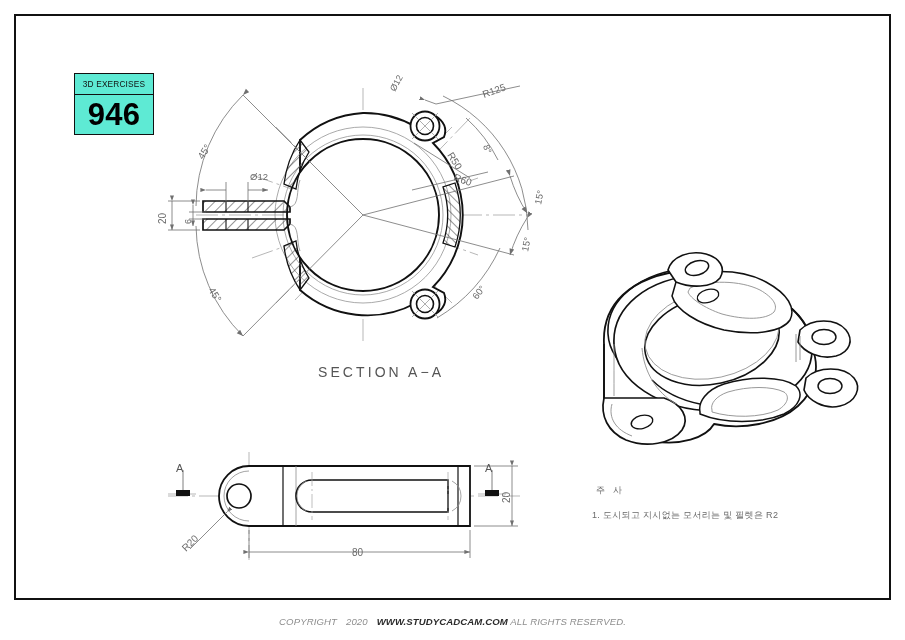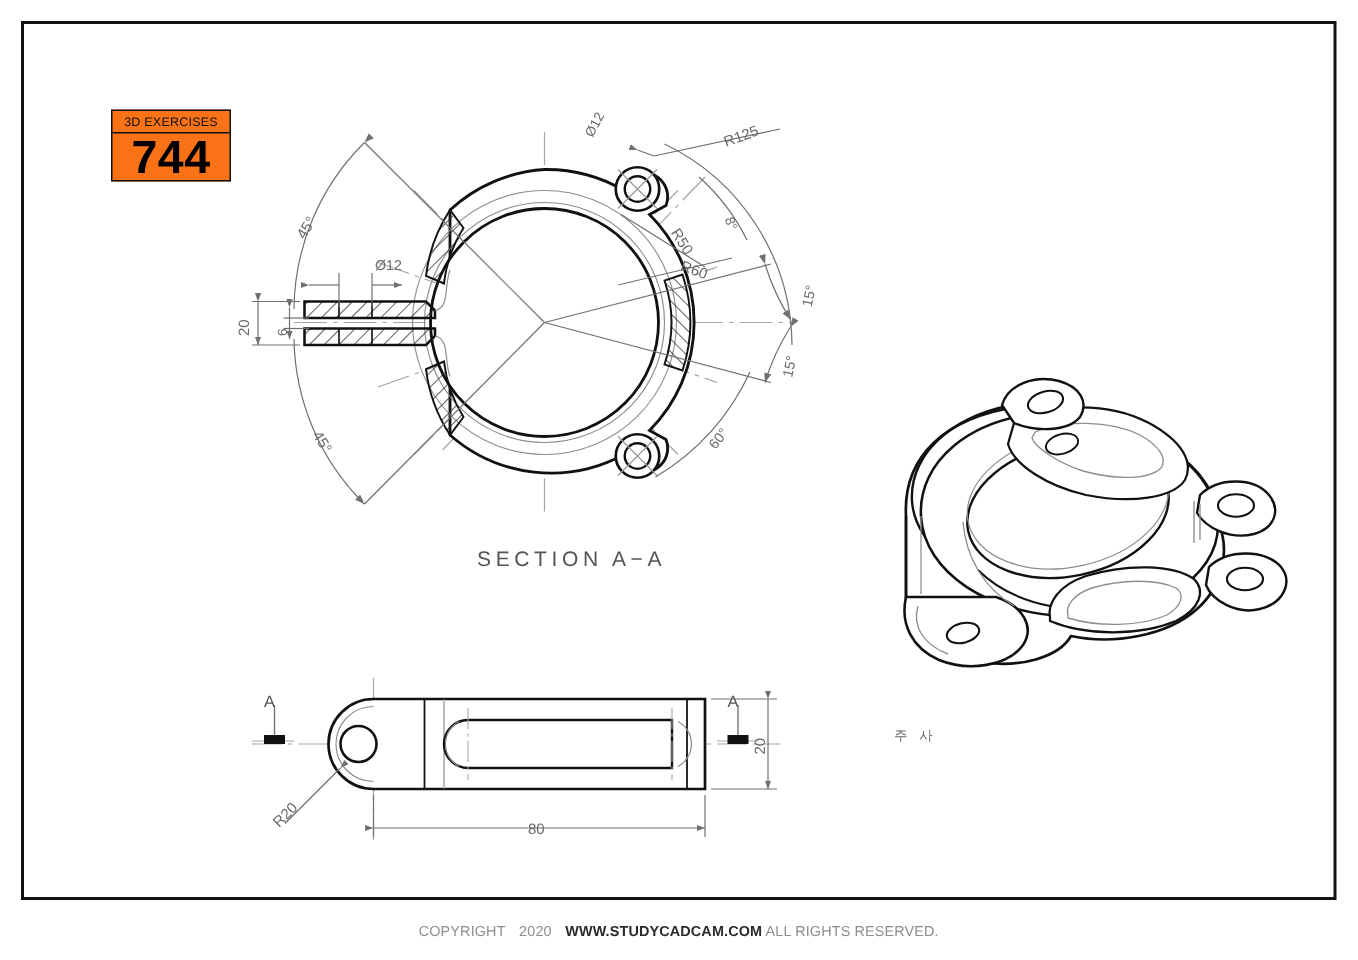--- a/index.html
+++ b/index.html
@@ -6,42 +6,42 @@
   html,body{margin:0;padding:0;background:#ffffff;}
   body{width:905px;height:640px;overflow:hidden;
        font-family:"Liberation Sans",sans-serif;color:#1a1a1a;}
   #sheet{position:relative;width:905px;height:640px;background:#fff;}
   #frame{position:absolute;left:14px;top:14px;width:877px;height:586px;
          border:2px solid #111;box-sizing:border-box;}
   svg.layer{position:absolute;left:0;top:0;width:905px;height:640px;
             pointer-events:none;}
 
   
-  #titleblock{position:absolute;left:74px;top:73px;width:80px;height:48px;
-       border:1.6px solid #111;background:#f97316;box-sizing:border-box;
+  #titleblock{position:absolute;left:74px;top:73px;width:80px;height:62px;
+       border:1.6px solid #111;background:#5eead4;box-sizing:border-box;
        display:flex;flex-direction:column;}
   #tb-top{height:20px;border-bottom:1.6px solid #111;display:flex;
        align-items:center;justify-content:center;}
   #tb-top span{font-size:8.3px;letter-spacing:.02em;color:#111;white-space:nowrap;}
   #tb-num{flex:1;display:flex;align-items:center;justify-content:center;}
   #tb-num span{font-size:31px;font-weight:bold;letter-spacing:.01em;color:#000;
        line-height:1;}
 
   
   .lbl{position:absolute;white-space:nowrap;color:#2b2b2b;}
   #section-label{left:318px;top:364px;font-size:14px;letter-spacing:.22em;
        color:#555;text-align:right;}
   #note-title{left:596px;top:484px;font-size:9px;letter-spacing:.30em;color:#6a6a6a;text-align:center;}
   #note-line{left:592px;top:509px;font-size:9px;letter-spacing:.035em;color:#6a6a6a;}
   #markA-left{left:176px;top:462px;font-size:11px;color:#555;}
   #markA-right{left:485px;top:462px;font-size:11px;color:#555;}
 
   
   #footer{position:absolute;left:0;top:616px;width:905px;text-align:center;
-       font-size:9.6px;color:#8e8e8e;letter-spacing:.01em;}
+       font-size:9.6px;color:#8e8e8e;letter-spacing:.01em;font-style:italic;}
   #footer b{color:#2b2b2b;font-weight:bold;}
   #footer .sp{display:inline-block;width:9px;}
 </style>
 </head>
 <body>
 
 <div id="sheet">
 
   <div id="frame"></div>
 
@@ -312,28 +312,29 @@
       <line x1="796" y1="334" x2="796" y2="362" stroke="#8d8d8d" stroke-width=".9"></line>
       <line x1="800" y1="336" x2="800" y2="360" stroke="#8d8d8d" stroke-width=".9"></line>
     </g>
   </svg>
 
   <div id="titleblock">
     <div id="tb-top">
       <span>3D EXERCISES</span>
     </div>
     <div id="tb-num">
-      <span>744</span>
+      <span>946</span>
     </div>
   </div>
 
   <div class="lbl" id="section-label">SECTION A−A</div>
 
   <div class="lbl" id="markA-left">A</div>
   <div class="lbl" id="markA-right">A</div>
 
   <div class="lbl" id="note-title">주 사</div>
+  <div class="lbl" id="note-line">1. 도시되고 지시없는 모서리는 및 필렛은 R2</div>
 
   <div id="footer">
     <span>COPYRIGHT</span><span class="sp"></span><span>2020</span><span class="sp"></span><b>WWW.STUDYCADCAM.COM</b> <span>ALL RIGHTS RESERVED.</span>
   </div>
 
 </div>
 
 </body></html>

